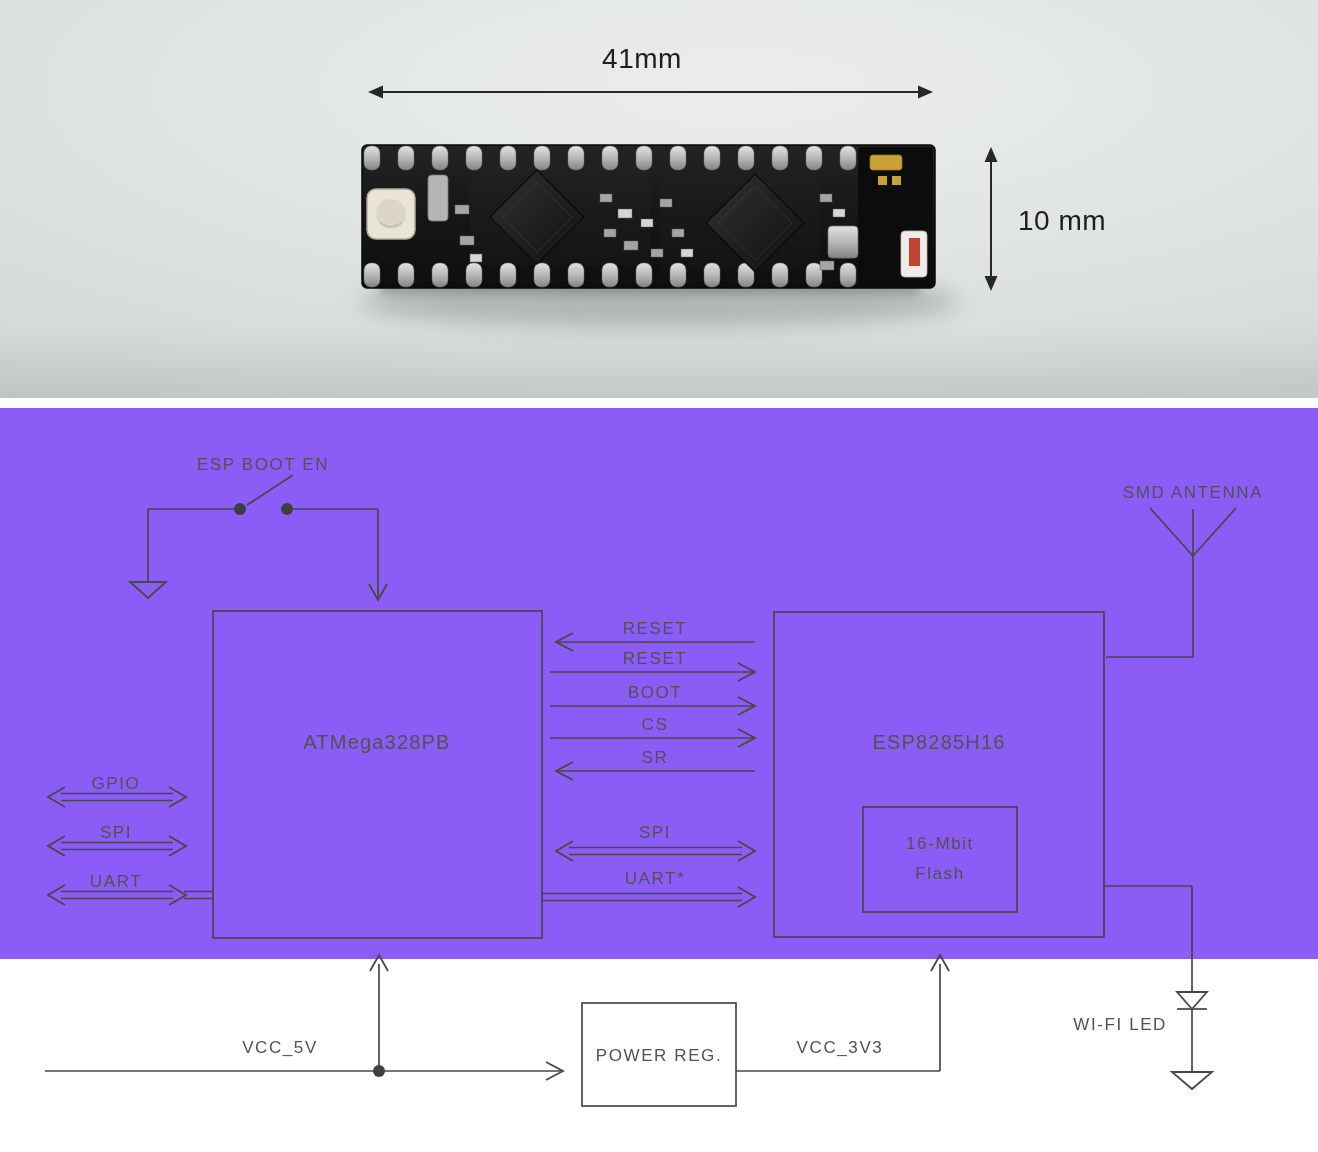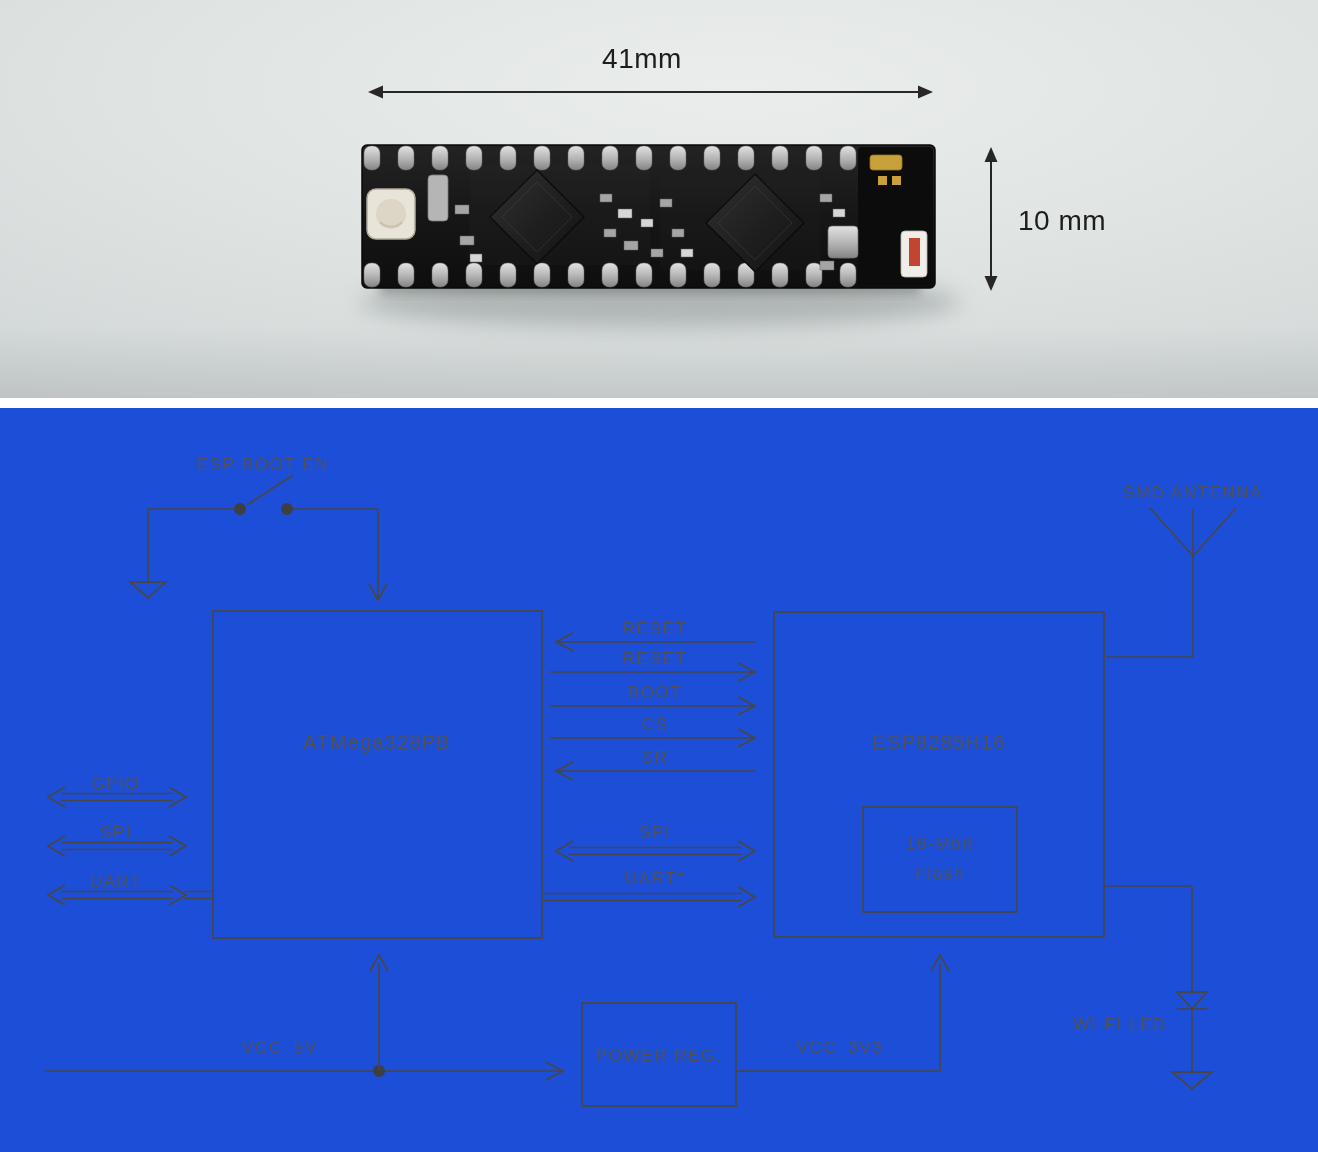--- a/index.html
+++ b/index.html
@@ -4,22 +4,22 @@
 <style>
   html,body{margin:0;padding:0;background:#fff;}
   body{width:1318px;height:1152px;position:relative;font-family:"Liberation Sans",sans-serif;overflow:hidden;}
   .photo-section{
     position:absolute;left:0;top:0;width:1318px;height:398px;
     background:
       linear-gradient(180deg, rgba(0,0,0,0) 82%, rgba(80,92,90,0.14) 100%),
       radial-gradient(130% 130% at 56% 22%, #eaedec 0%, #dfe4e3 36%, #d2d8d7 68%, #c2c9c8 100%);
   }
   .diagram-section{
-    position:absolute;left:0;top:408px;width:1318px;height:744px;
-    background:#1d4ed8;
+    position:absolute;left:0;top:408px;width:1318px;height:551px;
+    background:#8b5cf6;
   }
   svg{display:block;}
   .wire{stroke:#474747;stroke-width:1.7;fill:none;}
   .boxline{stroke:#474747;stroke-width:1.7;fill:none;}
   .sym{stroke:#474747;stroke-width:1.8;fill:none;stroke-linejoin:miter;}
   .dot{fill:#3f3f3f;stroke:none;}
   .lbl{fill:#525252;font-size:17px;letter-spacing:1.6px;}
   .lbl-mid{text-anchor:middle;}
   .lbl-end{text-anchor:end;}
   .chiplbl{fill:#525252;font-size:20px;letter-spacing:1.2px;text-anchor:middle;}

